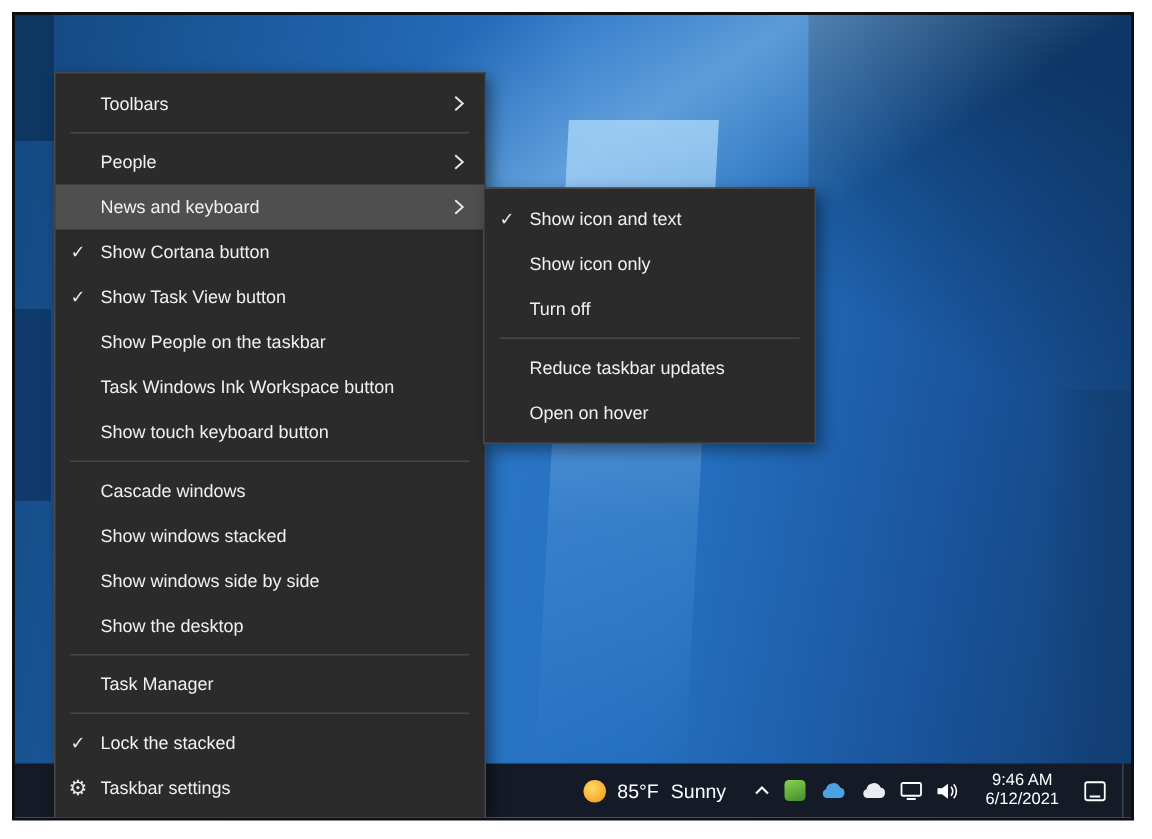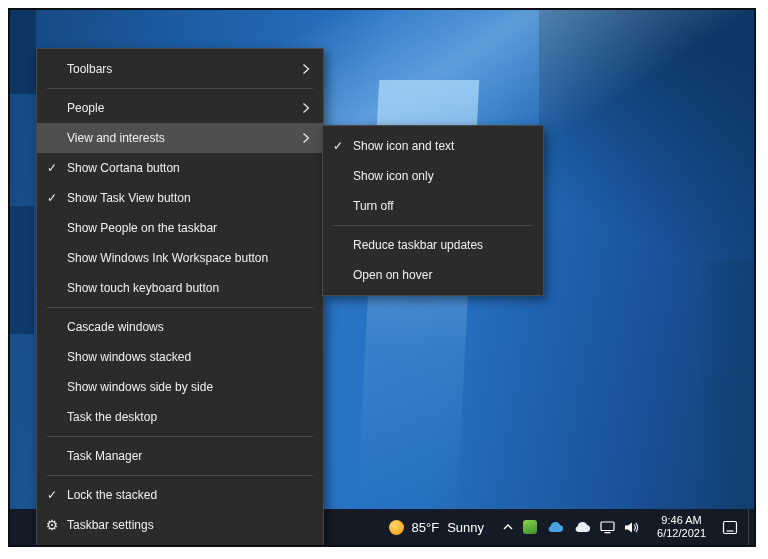--- a/index.html
+++ b/index.html
@@ -141,21 +141,21 @@
       <span class="lbl">People</span>
       <span class="chev">
           <svg width="8" height="12" viewBox="0 0 8 12">
             <path d="M1.5 1.5l5 4.5-5 4.5" fill="none" stroke="#e8e8e8" stroke-width="1.3"></path>
           </svg>
         </span>
     </div>
 
     <div class="mi hl">
       <span class="gut"></span>
-      <span class="lbl">View and interests</span>
+      <span class="lbl">News and keyboard</span>
       <span class="chev">
           <svg width="8" height="12" viewBox="0 0 8 12">
             <path d="M1.5 1.5l5 4.5-5 4.5" fill="none" stroke="#e8e8e8" stroke-width="1.3"></path>
           </svg>
         </span>
     </div>
 
     <div class="mi">
       <span class="gut">✓</span>
       <span class="lbl">Show Cortana button</span>
@@ -166,21 +166,21 @@
       <span class="lbl">Show Task View button</span>
     </div>
 
     <div class="mi">
       <span class="gut"></span>
       <span class="lbl">Show People on the taskbar</span>
     </div>
 
     <div class="mi">
       <span class="gut"></span>
-      <span class="lbl">Show Windows Ink Workspace button</span>
+      <span class="lbl">Task Windows Ink Workspace button</span>
     </div>
 
     <div class="mi">
       <span class="gut"></span>
       <span class="lbl">Show touch keyboard button</span>
     </div>
     <div class="sep"></div>
 
     <div class="mi">
       <span class="gut"></span>
@@ -192,21 +192,21 @@
       <span class="lbl">Show windows stacked</span>
     </div>
 
     <div class="mi">
       <span class="gut"></span>
       <span class="lbl">Show windows side by side</span>
     </div>
 
     <div class="mi">
       <span class="gut"></span>
-      <span class="lbl">Task the desktop</span>
+      <span class="lbl">Show the desktop</span>
     </div>
     <div class="sep"></div>
 
     <div class="mi">
       <span class="gut"></span>
       <span class="lbl">Task Manager</span>
     </div>
     <div class="sep"></div>
 
     <div class="mi">

